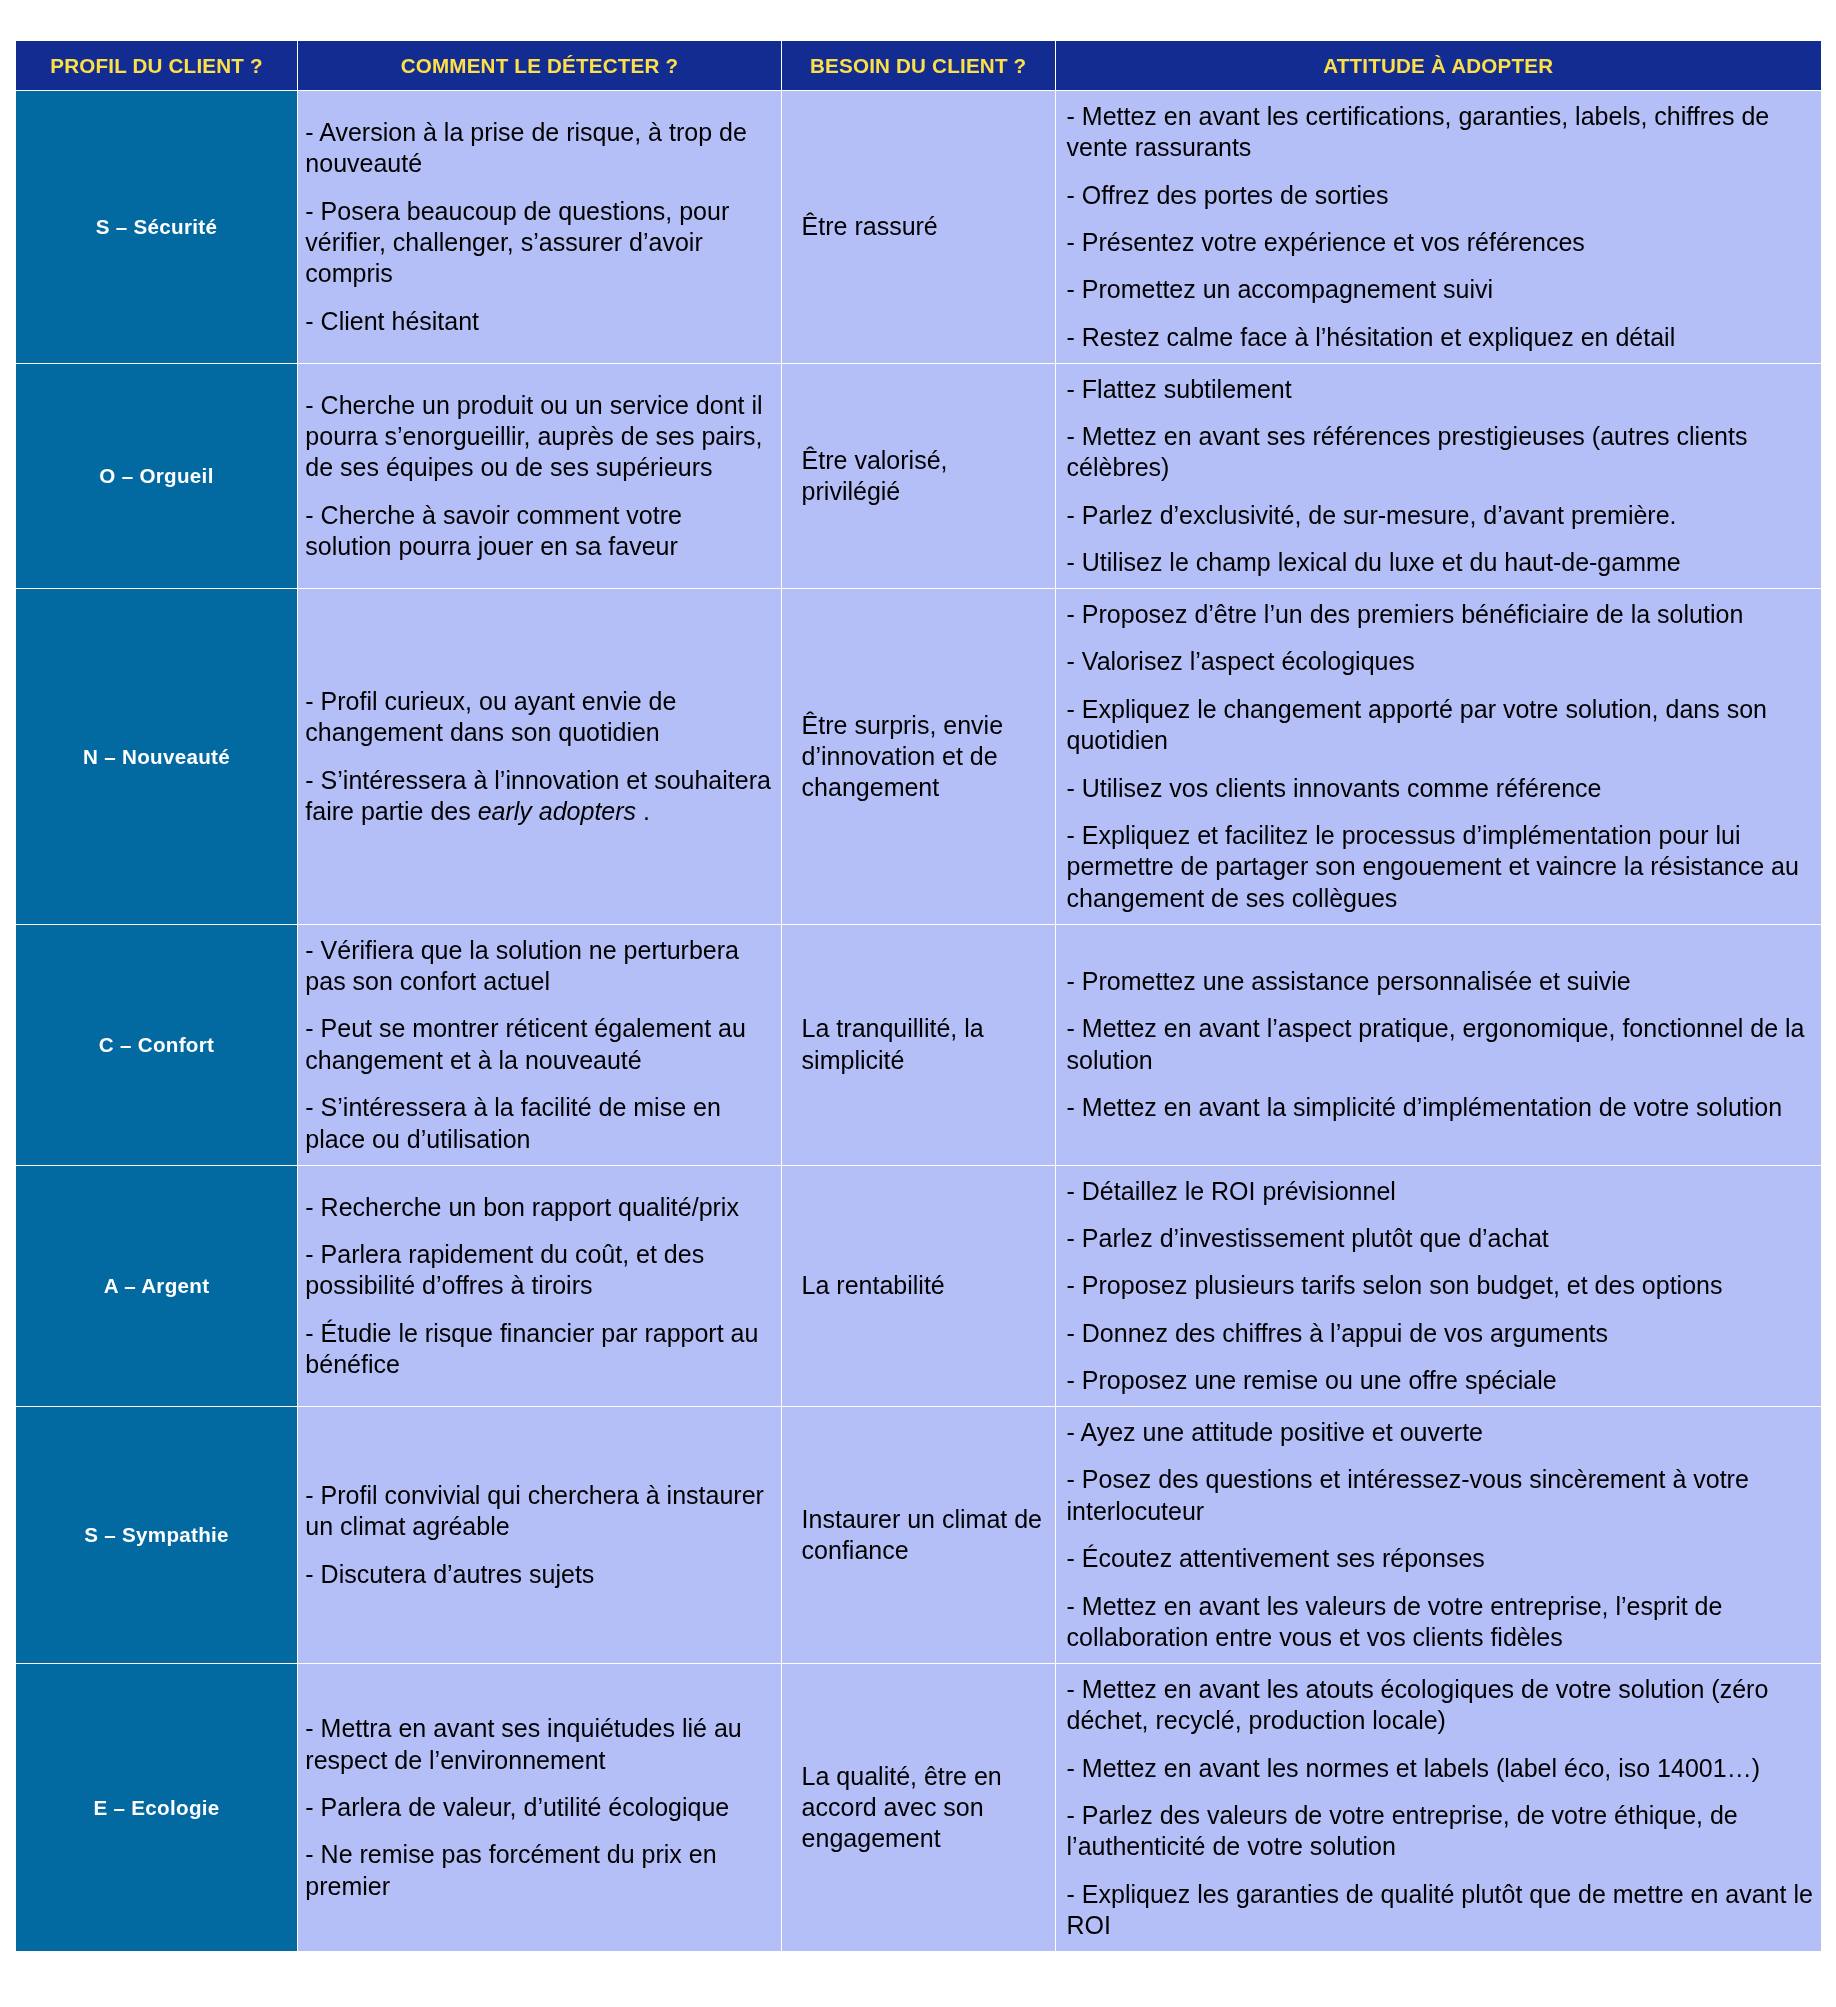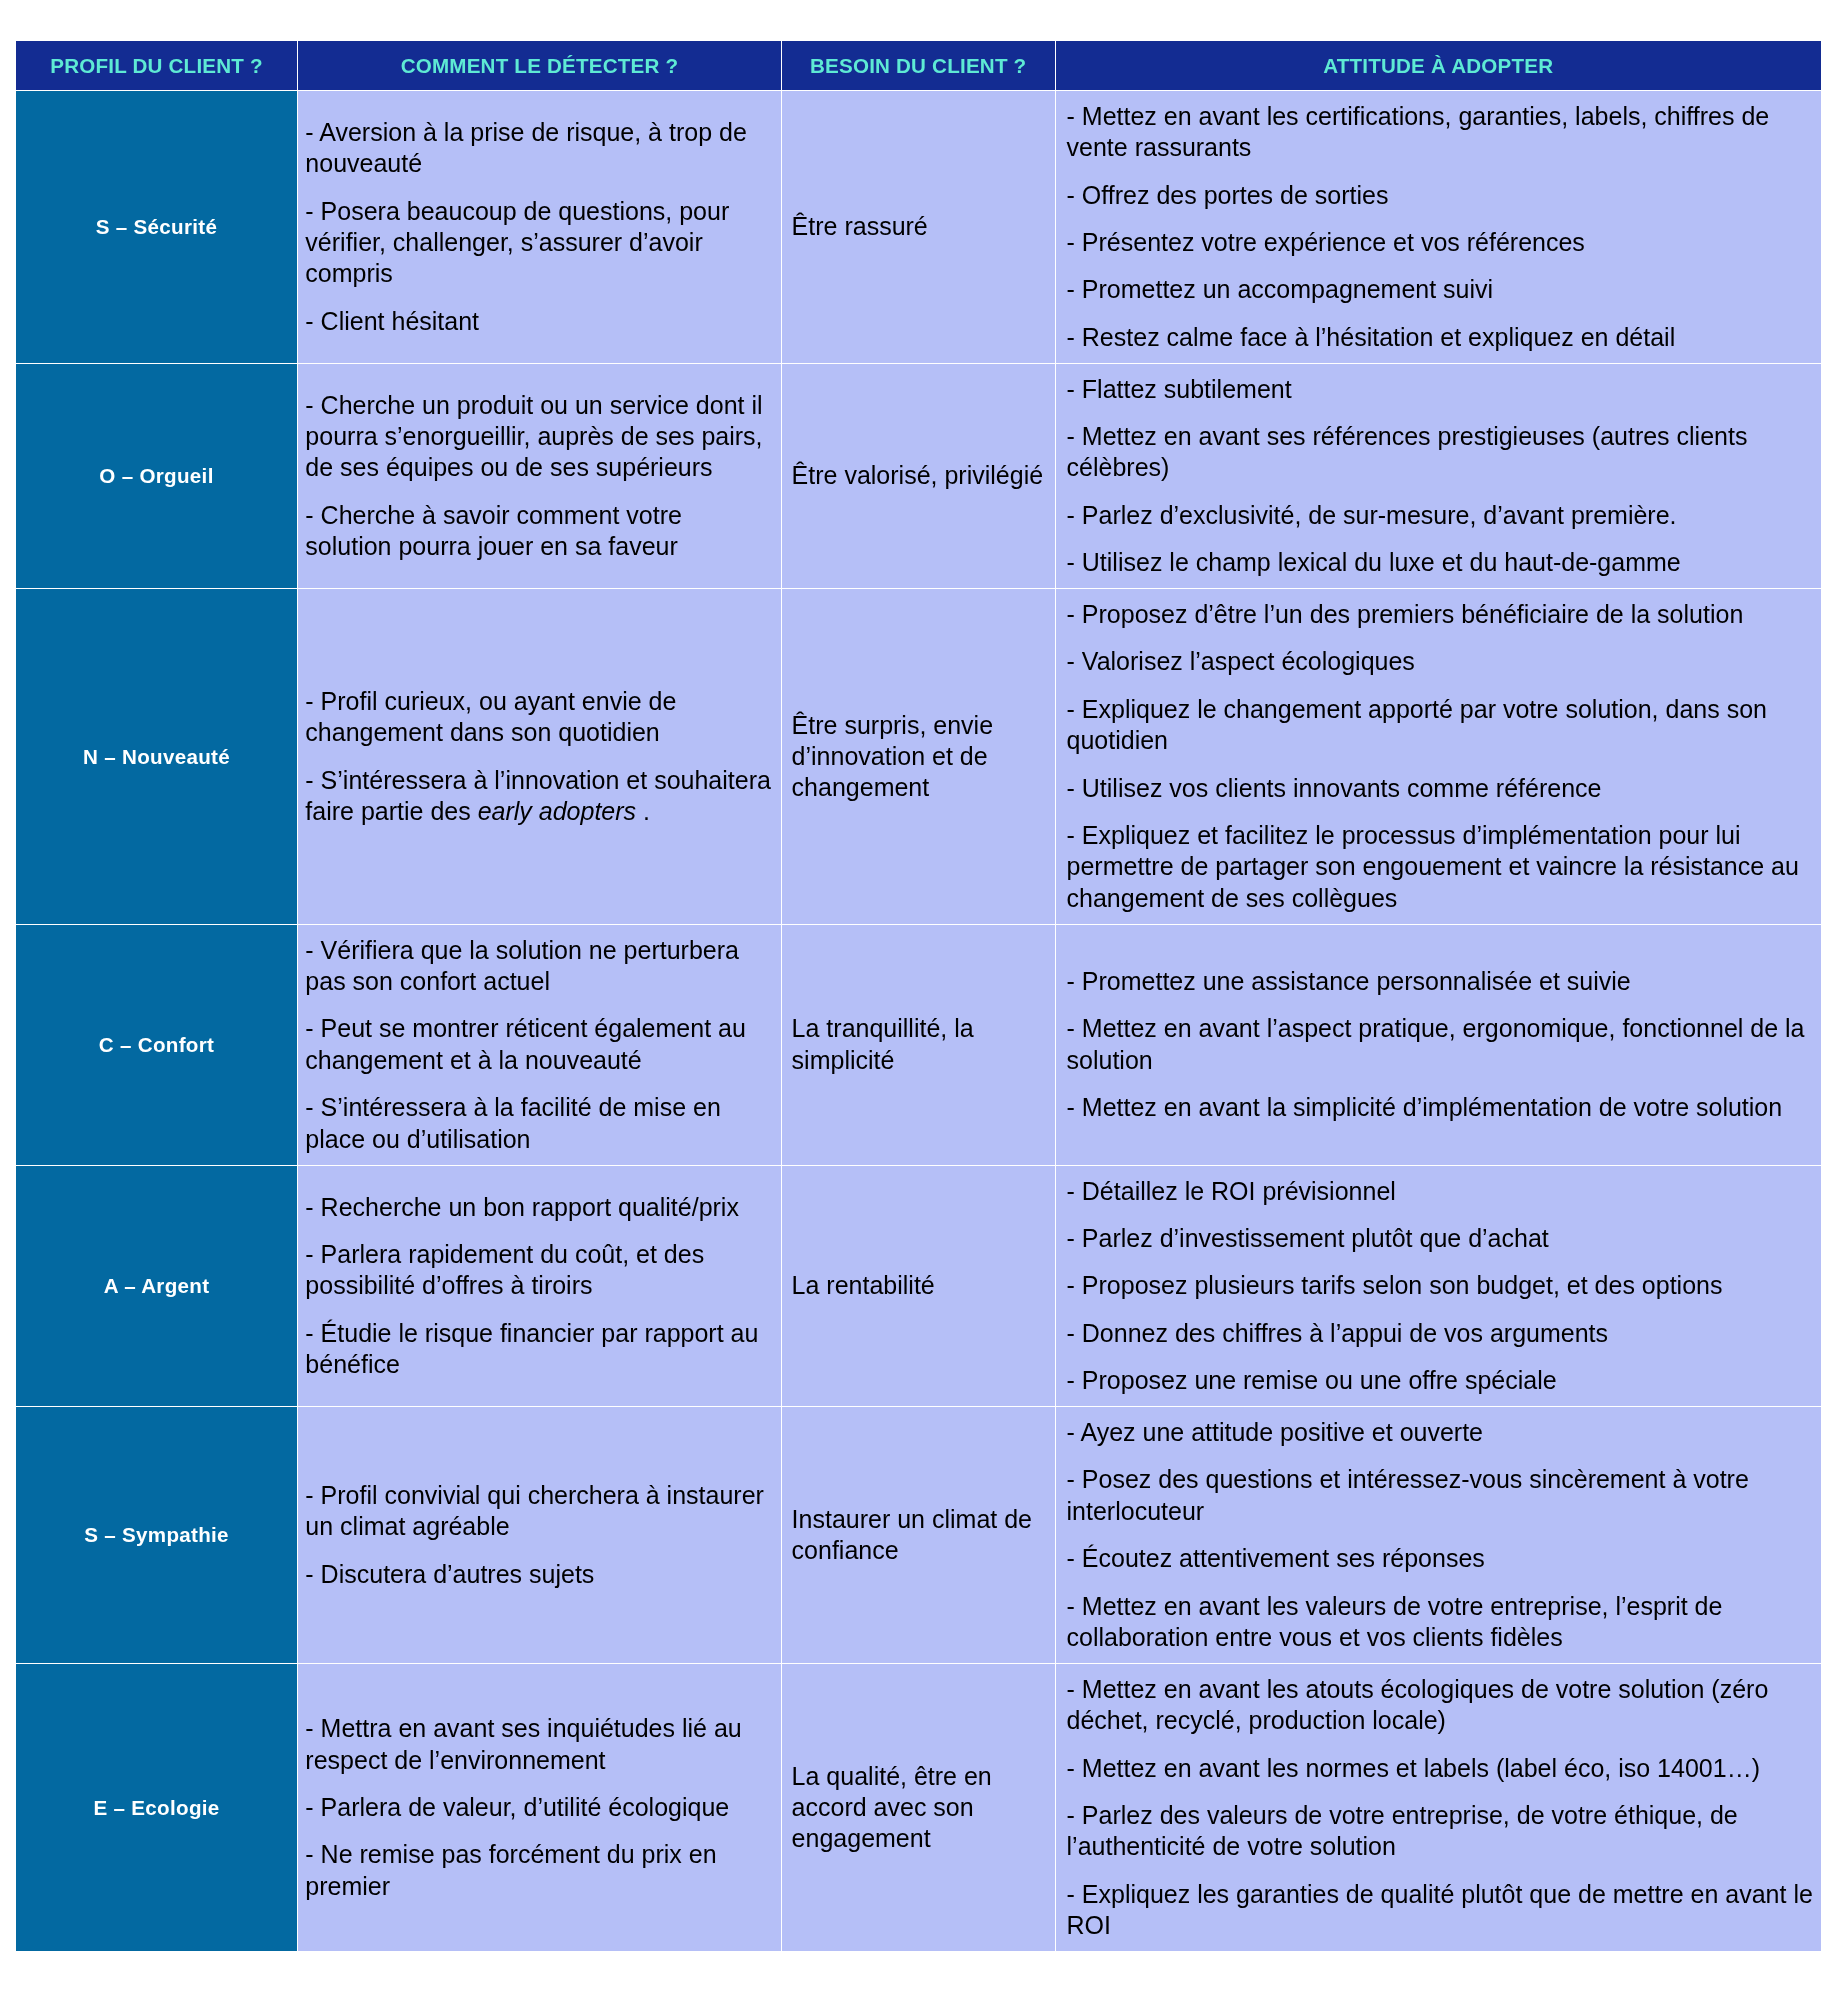--- a/index.html
+++ b/index.html
@@ -80,39 +80,39 @@
     vertical-align: middle;
     font-family: "Liberation Sans Narrow", "Liberation Sans", sans-serif;
     font-size: 25px;
     line-height: 1.255;
     padding: 9.8px 7.8px 9.8px 9.8px;
     font-stretch: condensed;
   }
   td.body-cell:last-child { border-right: none; }
 
   td.detect   { padding-left: 7px; padding-right: 5.9px; }
-  td.besoin   { padding-left: 10px; padding-right: 5.9px; }
+  td.besoin   { padding-left: 20px; padding-right: 5.9px; }
   td.attitude { padding-left: 10.8px; padding-right: 0; }
 
   .line { display: block; white-space: normal; }
   .line + .line { margin-top: 16px; }
   em.ital { font-style: italic; }
 
   
   .footer-gap {
     position: absolute;
     left: 0;
     top: 1966px;
     width: 1837px;
     height: 41px;
     background: #ffffff;
   }
 </style>
 <style>
-    thead th { background:#132C92; color:#5eead4; border-color:#FFFFFF; }
+    thead th { background:#132C92; color:#fde047; border-color:#FFFFFF; }
     td.profil { background:#0369a1; color:#FFFFFF; border-color:#FFFFFF; }
     td.body-cell { background:#B5BFF7; color:#000000; border-color:#FFFFFF; }
   </style></head>
 <body>
 
 <div class="sheet">
 
   <table class="soncas">
     <colgroup>
       <col class="c-profil">

